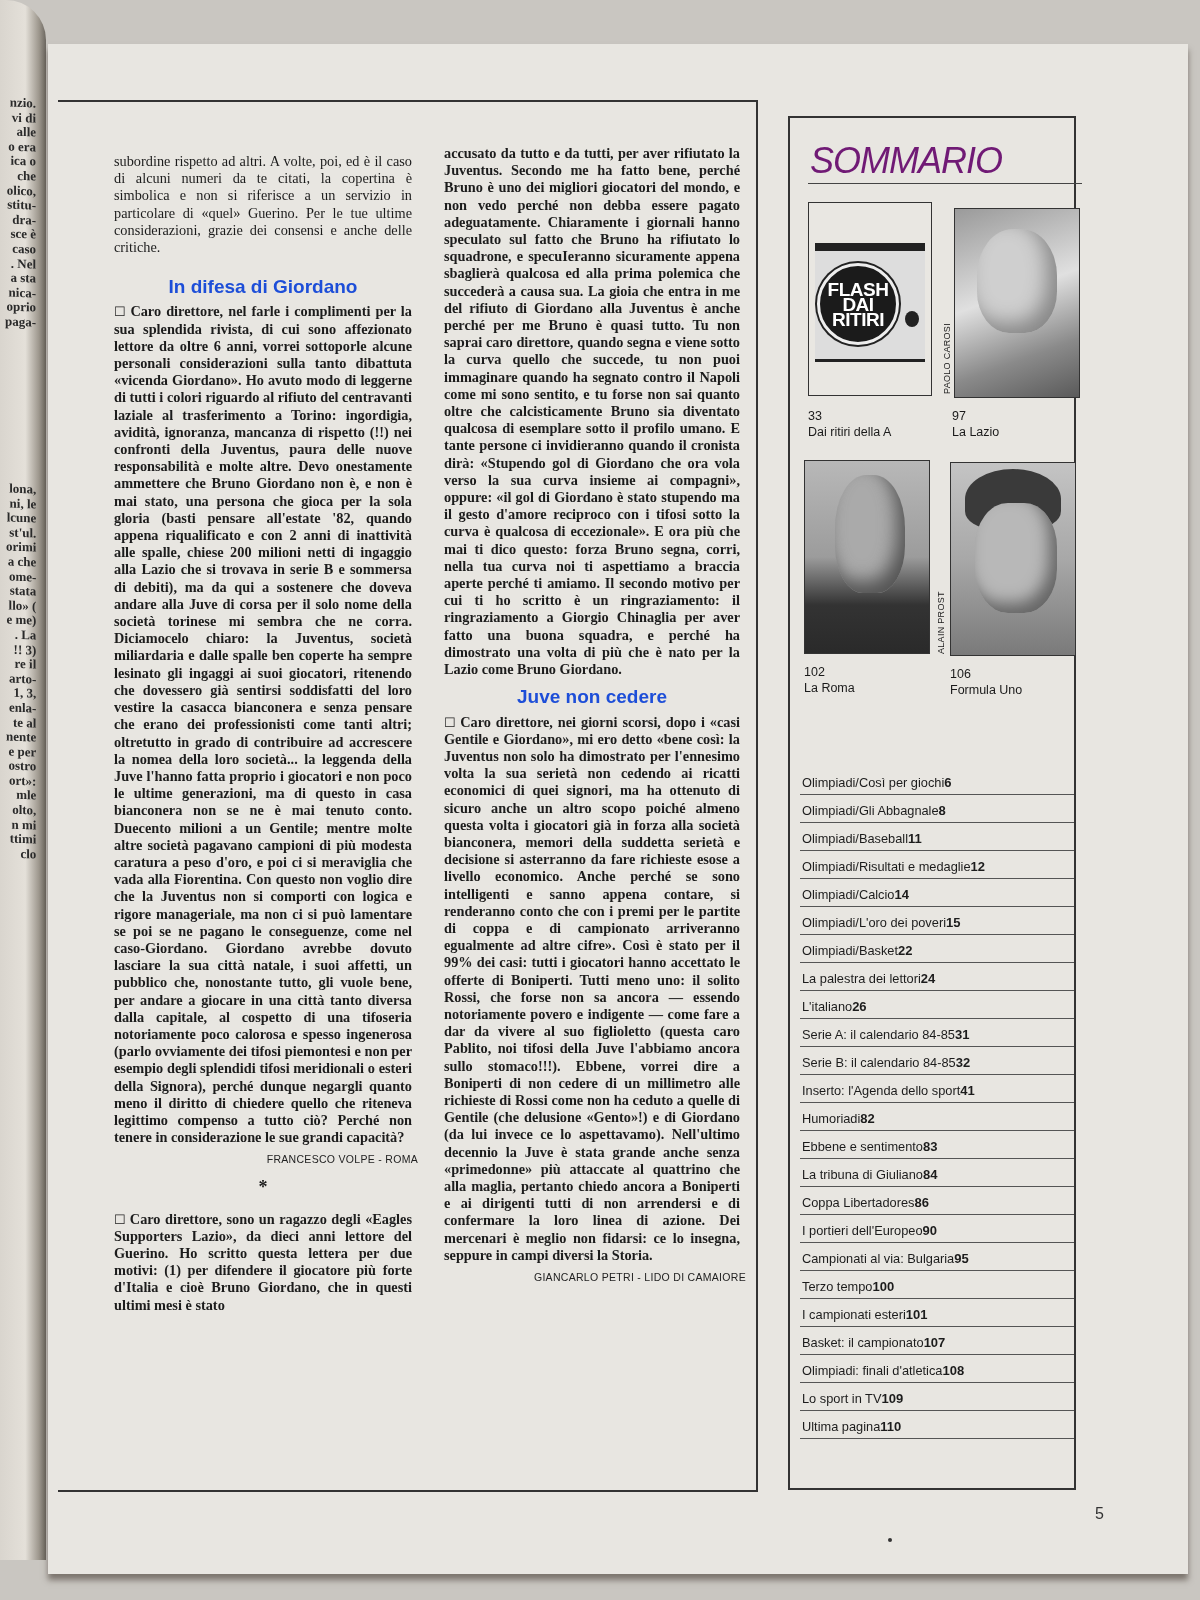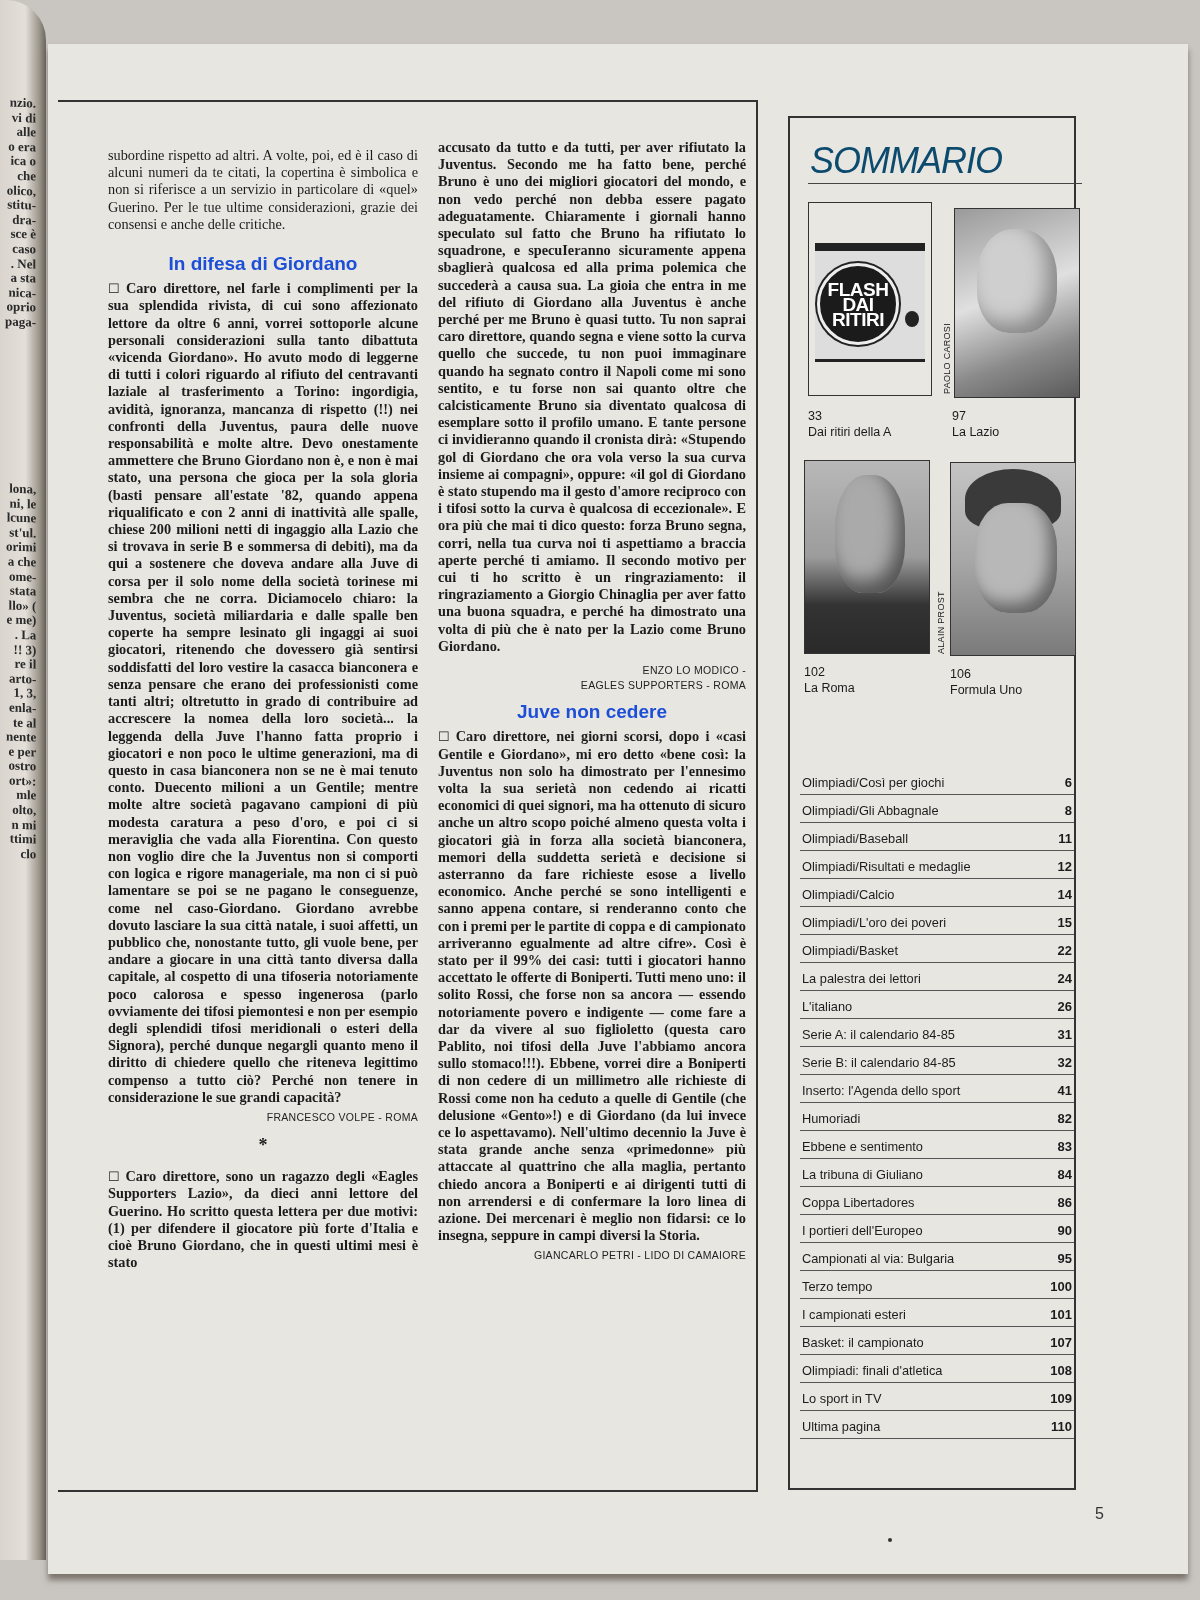--- a/index.html
+++ b/index.html
@@ -28,54 +28,54 @@
     border-top:2px solid #333; border-right:2px solid #333; border-bottom:2px solid #333;
   }
   .frame-right {
     position:absolute; left:788px; top:116px; width:284px; height:1370px;
     border:2px solid #333;
   }
   .col {
     position:absolute; font-size:14.3px; line-height:17.2px; color:#1c1c1c;
     font-weight:bold; text-align:justify;
   }
-  .col p { margin:0; }
+  .col p { margin:6px; }
   .col1 { left:108px; top:147px; width:310px; }
   .col2 { left:438px; top:139px; width:308px; }
   .normal { font-weight:normal; }
   .hdr {
     font-family:"Liberation Sans", sans-serif; font-weight:bold; font-size:19px;
     text-align:center; margin:16px 0 8px 0; color:#1d4ed8;
   }
   .sig {
     font-family:"Liberation Sans", sans-serif; font-weight:normal; font-size:10.5px;
     text-align:right; letter-spacing:.3px; color:#222; margin-top:4px; line-height:15px;
   }
   .sep { text-align:center; font-size:18px; margin:12px 0 14px; }
   .box { font-weight:normal; font-size:13px; }
   .summary-title {
     position:absolute; left:810px; top:140px; font-family:"Liberation Sans", sans-serif;
-    font-style:italic; font-size:36px; letter-spacing:-1px; color:#0c4a6e;
+    font-style:italic; font-size:36px; letter-spacing:-1px; color:#701a75;
   }
   .summary-rule {
     position:absolute; left:808px; top:183px; width:274px; height:1px; background:#444;
   }
   .thumb { position:absolute; border:1px solid #333; }
   .caption {
     position:absolute; font-family:"Liberation Sans", sans-serif; font-size:12.5px;
     color:#1a1a1a; line-height:16px;
   }
   .vlabel {
     position:absolute; font-family:"Liberation Sans", sans-serif; font-size:9px;
     color:#1a1a1a; transform:rotate(-90deg); transform-origin:left top; white-space:nowrap;
     letter-spacing:.3px;
   }
   .toc { position:absolute; left:800px; top:767px; width:274px; font-family:"Liberation Sans", sans-serif; }
   .toc-row {
-    display:flex; justify-content:space-between; align-items:flex-end;
+    display:flex; align-items:flex-end;
     height:28px; border-bottom:1.5px solid #555; box-sizing:border-box; padding:0 2px 4px 2px;
     font-size:12.8px; color:#1c1c1c;
   }
   .toc-row .num { font-weight:bold; font-size:13px; }
   .page-number {
     position:absolute; left:1095px; top:1505px; font-family:"Liberation Sans", sans-serif;
     font-size:16px; color:#333;
   }
   .dot { position:absolute; left:888px; top:1538px; width:4px; height:4px; background:#333; border-radius:50%; }
   .flash-circle {
@@ -147,24 +147,20 @@
   <p class="normal">subordine rispetto ad altri. A volte, poi, ed è il caso di alcuni numeri da te citati, la copertina è simbolica e non si riferisce a un servizio in particolare di «quel» Guerino. Per le tue ultime considerazioni, grazie dei consensi e anche delle critiche.</p>
   <div class="hdr" style="margin-top:22px;">In difesa di Giordano</div>
   <p><span class="box">☐ </span><span>Caro direttore, nel farle i complimenti per la sua splendida rivista, di cui sono affezionato lettore da oltre 6 anni, vorrei sottoporle alcune personali considerazioni sulla tanto dibattuta «vicenda Giordano». Ho avuto modo di leggerne di tutti i colori riguardo al rifiuto del centravanti laziale al trasferimento a Torino: ingordigia, avidità, ignoranza, mancanza di rispetto (!!) nei confronti della Juventus, paura delle nuove responsabilità e molte altre. Devo onestamente ammettere che Bruno Giordano non è, e non è mai stato, una persona che gioca per la sola gloria (basti pensare all'estate '82, quando appena riqualificato e con 2 anni di inattività alle spalle, chiese 200 milioni netti di ingaggio alla Lazio che si trovava in serie B e sommersa di debiti), ma da qui a sostenere che doveva andare alla Juve di corsa per il solo nome della società torinese mi sembra che ne corra. Diciamocelo chiaro: la Juventus, società miliardaria e dalle spalle ben coperte ha sempre lesinato gli ingaggi ai suoi giocatori, ritenendo che dovessero già sentirsi soddisfatti del loro vestire la casacca bianconera e senza pensare che erano dei professionisti come tanti altri; oltretutto in grado di contribuire ad accrescere la nomea della loro società... la leggenda della Juve l'hanno fatta proprio i giocatori e non poco le ultime generazioni, ma di questo in casa bianconera non se ne è mai tenuto conto. Duecento milioni a un Gentile; mentre molte altre società pagavano campioni di più modesta caratura a peso d'oro, e poi ci si meraviglia che vada alla Fiorentina. Con questo non voglio dire che la Juventus non si comporti con logica e rigore manageriale, ma non ci si può lamentare se poi se ne pagano le conseguenze, come nel caso-Giordano. Giordano avrebbe dovuto lasciare la sua città natale, i suoi affetti, un pubblico che, nonostante tutto, gli vuole bene, per andare a giocare in una città tanto diversa dalla capitale, al cospetto di una tifoseria notoriamente poco calorosa e spesso ingenerosa (parlo ovviamente dei tifosi piemontesi e non per esempio degli splendidi tifosi meridionali o esteri della Signora), perché dunque negargli quanto meno il diritto di chiedere quello che riteneva legittimo compenso a tutto ciò? Perché non tenere in considerazione le sue grandi capacità?</span></p>
   <div class="sig">FRANCESCO VOLPE - ROMA</div>
   <div class="sep">*</div>
   <p><span class="box">☐ </span><span>Caro direttore, sono un ragazzo degli «Eagles Supporters Lazio», da dieci anni lettore del Guerino. Ho scritto questa lettera per due motivi: (1) per difendere il giocatore più forte d'Italia e cioè Bruno Giordano, che in questi ultimi mesi è stato</span></p>
 </div>
 
 <div class="col col2">
   <p>accusato da tutto e da tutti, per aver rifiutato la Juventus. Secondo me ha fatto bene, perché Bruno è uno dei migliori giocatori del mondo, e non vedo perché non debba essere pagato adeguatamente. Chiaramente i giornali hanno speculato sul fatto che Bruno ha rifiutato lo squadrone, e specuIeranno sicuramente appena sbaglierà qualcosa ed alla prima polemica che succederà a causa sua. La gioia che entra in me del rifiuto di Giordano alla Juventus è anche perché per me Bruno è quasi tutto. Tu non saprai caro direttore, quando segna e viene sotto la curva quello che succede, tu non puoi immaginare quando ha segnato contro il Napoli come mi sono sentito, e tu forse non sai quanto oltre che calcisticamente Bruno sia diventato qualcosa di esemplare sotto il profilo umano. E tante persone ci invidieranno quando il cronista dirà: «Stupendo gol di Giordano che ora vola verso la sua curva insieme ai compagni», oppure: «il gol di Giordano è stato stupendo ma il gesto d'amore reciproco con i tifosi sotto la curva è qualcosa di eccezionale». E ora più che mai ti dico questo: forza Bruno segna, corri, nella tua curva noi ti aspettiamo a braccia aperte perché ti amiamo. Il secondo motivo per cui ti ho scritto è un ringraziamento: il ringraziamento a Giorgio Chinaglia per aver fatto una buona squadra, e perché ha dimostrato una volta di più che è nato per la Lazio come Bruno Giordano.</p>
-  <div class="sig" style="margin-top:8px;">
-    <div>ENZO LO MODICO -</div>
-    <div>EAGLES SUPPORTERS - ROMA</div>
-  </div>
   <div class="hdr" style="margin-top:10px;">Juve non cedere</div>
   <p><span class="box">☐ </span><span>Caro direttore, nei giorni scorsi, dopo i «casi Gentile e Giordano», mi ero detto «bene così: la Juventus non solo ha dimostrato per l'ennesimo volta la sua serietà non cedendo ai ricatti economici di quei signori, ma ha ottenuto di sicuro anche un altro scopo poiché almeno questa volta i giocatori già in forza alla società bianconera, memori della suddetta serietà e decisione si asterranno da fare richieste esose a livello economico. Anche perché se sono intelligenti e sanno appena contare, si renderanno conto che con i premi per le partite di coppa e di campionato arriveranno egualmente ad altre cifre». Così è stato per il 99% dei casi: tutti i giocatori hanno accettato le offerte di Boniperti. Tutti meno uno: il solito Rossi, che forse non sa ancora — essendo notoriamente povero e indigente — come fare a dar da vivere al suo figlioletto (questa caro Pablito, noi tifosi della Juve l'abbiamo ancora sullo stomaco!!!). Ebbene, vorrei dire a Boniperti di non cedere di un millimetro alle richieste di Rossi come non ha ceduto a quelle di Gentile (che delusione «Gento»!) e di Giordano (da lui invece ce lo aspettavamo). Nell'ultimo decennio la Juve è stata grande anche senza «primedonne» più attaccate al quattrino che alla maglia, pertanto chiedo ancora a Boniperti e ai dirigenti tutti di non arrendersi e di confermare la loro linea di azione. Dei mercenari è meglio non fidarsi: ce lo insegna, seppure in campi diversi la Storia.</span></p>
   <div class="sig">GIANCARLO PETRI - LIDO DI CAMAIORE</div>
 </div>
 
 <div class="summary-title">SOMMARIO</div>
 <div class="summary-rule"></div>
 
 <div class="thumb" style="left:808px; top:202px; width:122px; height:192px; background:#e9e7e2;">
   <div style="position:absolute; left:6px; top:40px; width:110px; height:108px; border-top:8px solid #222; border-bottom:3px solid #222; background:#ddd;"></div>

